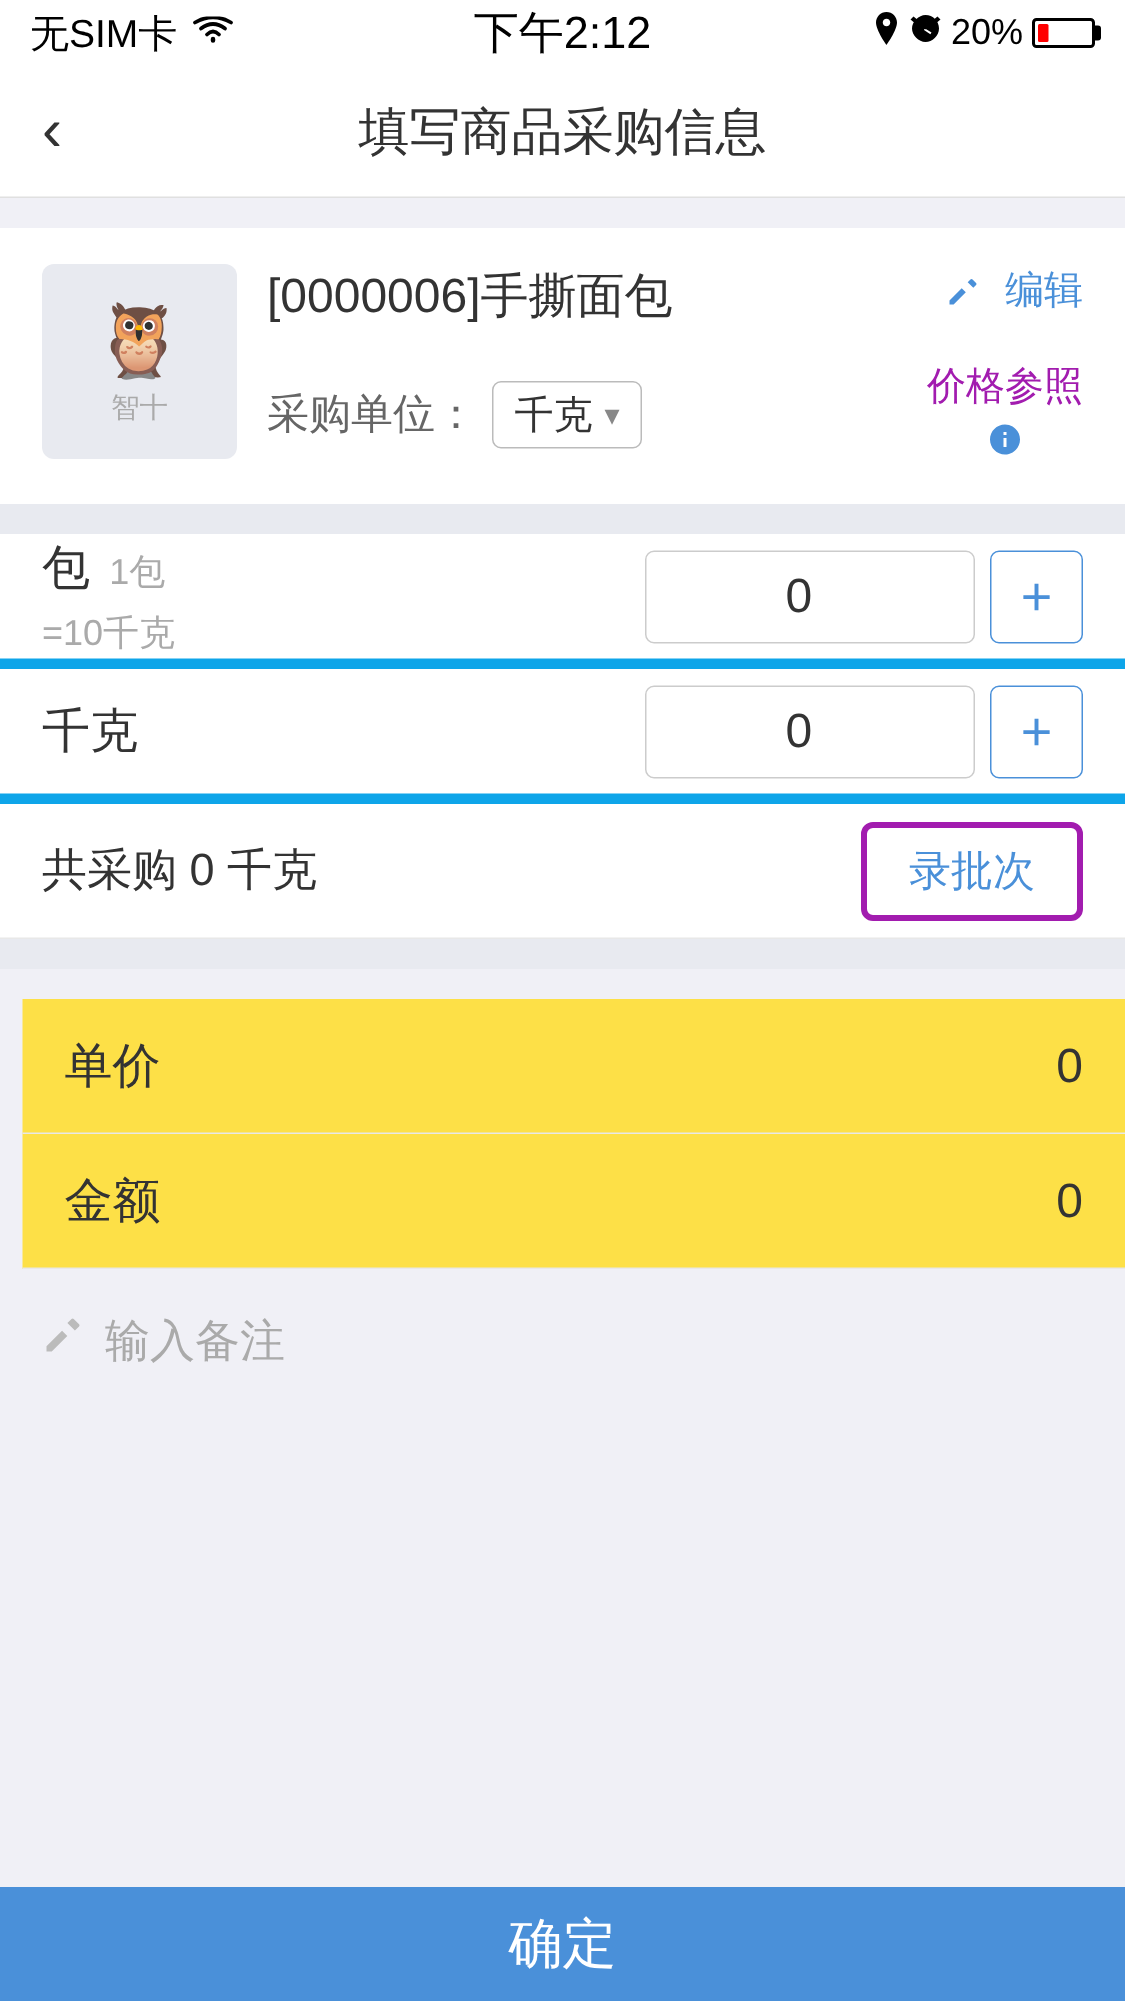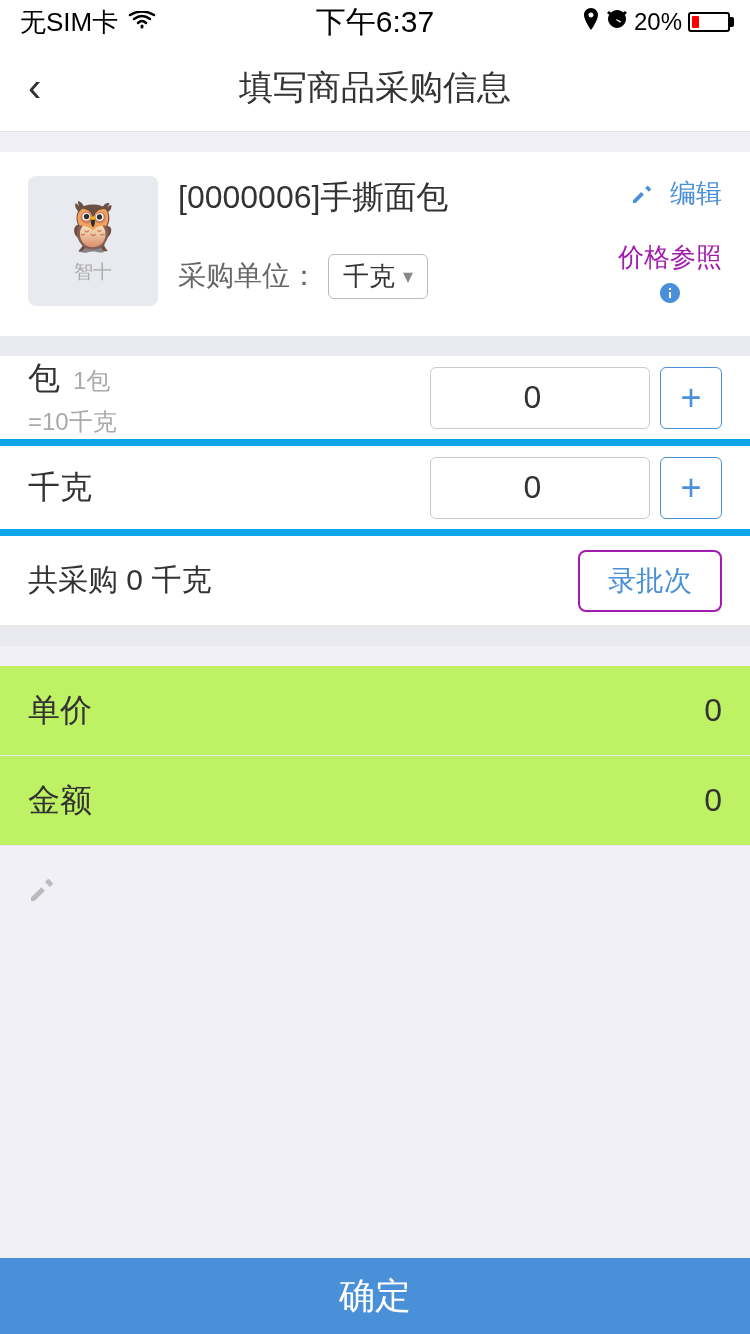--- a/index.html
+++ b/index.html
@@ -260,33 +260,34 @@
       padding: 0 28px;
       height: 90px;
       background: #fff;
       border-bottom: 1px solid #e8e8e8;
     }
     .summary-text {
       font-size: 30px;
       color: #333;
     }
     .batch-btn {
-      border: 2px solid #a21caf;
+      border: 4px solid #a21caf;
       border-radius: 8px;
       padding: 10px 28px;
       font-size: 28px;
       color: #4a90d9;
       background: #fff;
       cursor: pointer;
     }
 
     
     .price-section {
-      background: #bef264;
+      background: #fde047;
       margin-top: 20px;
+      margin-left: 15px;
     }
     .price-row {
       display: flex;
       align-items: center;
       justify-content: space-between;
       padding: 0 28px;
       height: 90px;
       border-bottom: 1px solid #e8e8e8;
     }
     .price-row-label {
@@ -349,21 +350,21 @@
     <span>无SIM卡</span>
     <span>
       <svg width="28" height="20" viewBox="0 0 28 20">
         <path d="M14 16 Q14 14 14 16" stroke="#000" stroke-width="3" fill="none" stroke-linecap="round"></path>
         <path d="M10 12 Q14 8 18 12" stroke="#000" stroke-width="2.5" fill="none" stroke-linecap="round"></path>
         <path d="M6 8 Q14 2 22 8" stroke="#000" stroke-width="2.5" fill="none" stroke-linecap="round"></path>
         <path d="M2 4 Q14 -3 26 4" stroke="#000" stroke-width="2.5" fill="none" stroke-linecap="round"></path>
       </svg>
     </span>
   </div>
-  <span class="status-center">下午6:37</span>
+  <span class="status-center">下午2:12</span>
   <div class="status-right">
     <span>
       <svg width="18" height="22" viewBox="0 0 18 22" fill="#000">
           <path d="M9 0C5.13 0 2 3.13 2 7c0 5.25 7 15 7 15s7-9.75 7-15c0-3.87-3.13-7-7-7zm0 9.5c-1.38 0-2.5-1.12-2.5-2.5S7.62 4.5 9 4.5s2.5 1.12 2.5 2.5S10.38 9.5 9 9.5z"></path>
         </svg>
     </span>
     <span>
       <svg width="22" height="22" viewBox="0 0 22 22" fill="#000">
           <path d="M11 2C6.48 2 2 6.48 2 11s4.48 9 9 9 9-4.02 9-9-4.02-9-9-9zm.5 9.5H10V6h1.5v5.5zm0 0l3.5 2.1-.75 1.23L10 12V6h1.5v5.5z"></path>
           <path d="M3 3L1 5l3 2.5L5.5 5 3 3zm16 0l-2.5 2 1.5 2.5L21 5l-2-2z"></path>
@@ -461,17 +462,18 @@
       <span class="price-row-value">0</span>
     </div>
   </div>
 
   <div class="remark-section">
     <span class="remark-icon">
       <svg width="28" height="28" viewBox="0 0 28 28" fill="#bbb">
           <path d="M3 21.5V25h3.5l10.36-10.36-3.5-3.5L3 21.5zM24.71 8.29a1 1 0 000-1.41l-3.59-3.59a1 1 0 00-1.41 0l-2.79 2.79 5 5 2.79-2.79z"></path>
         </svg>
     </span>
+    <span class="remark-placeholder">输入备注</span>
   </div>
 
 </div>
 
 <button class="confirm-btn">确定</button>
 
 </body></html>

